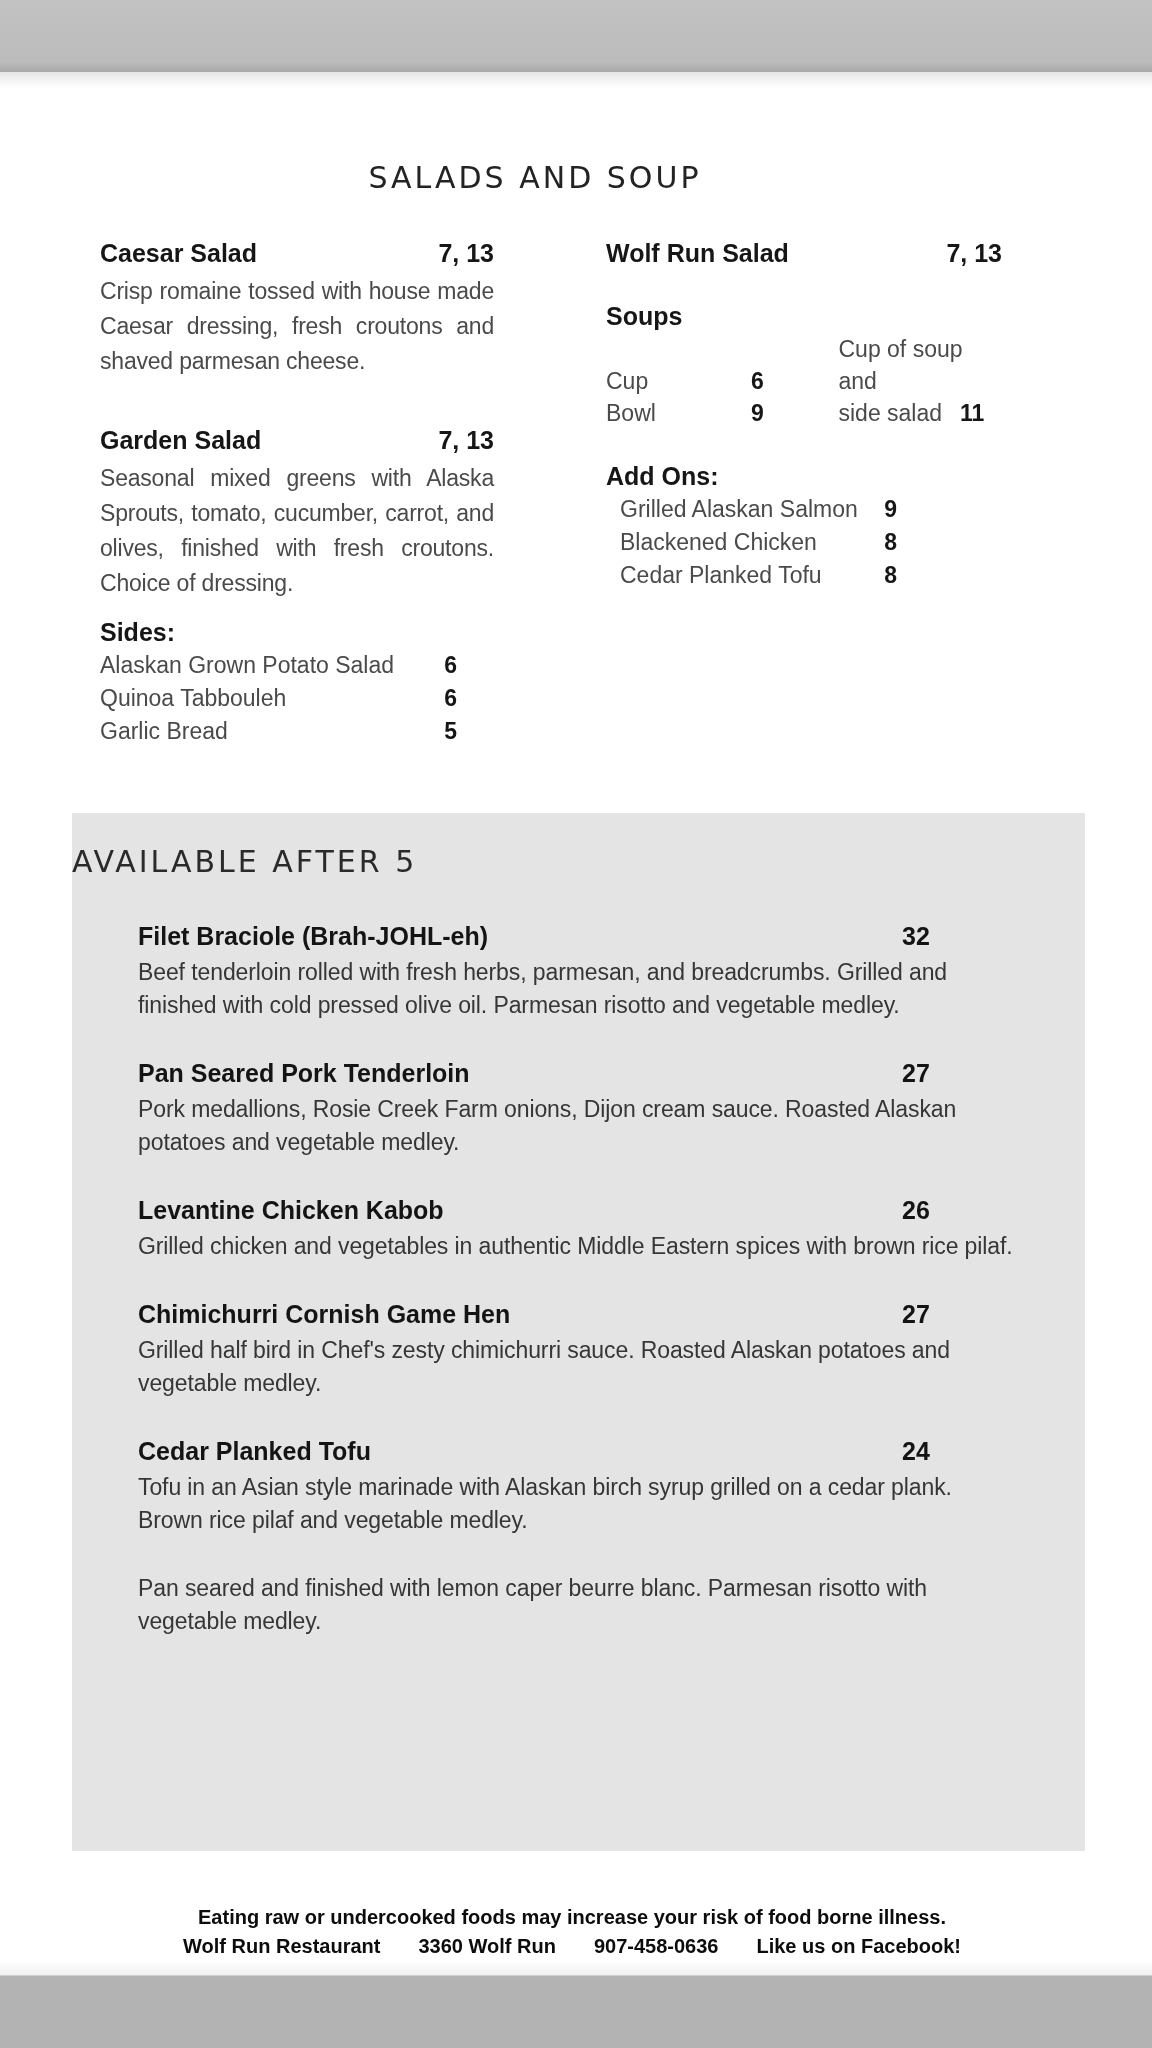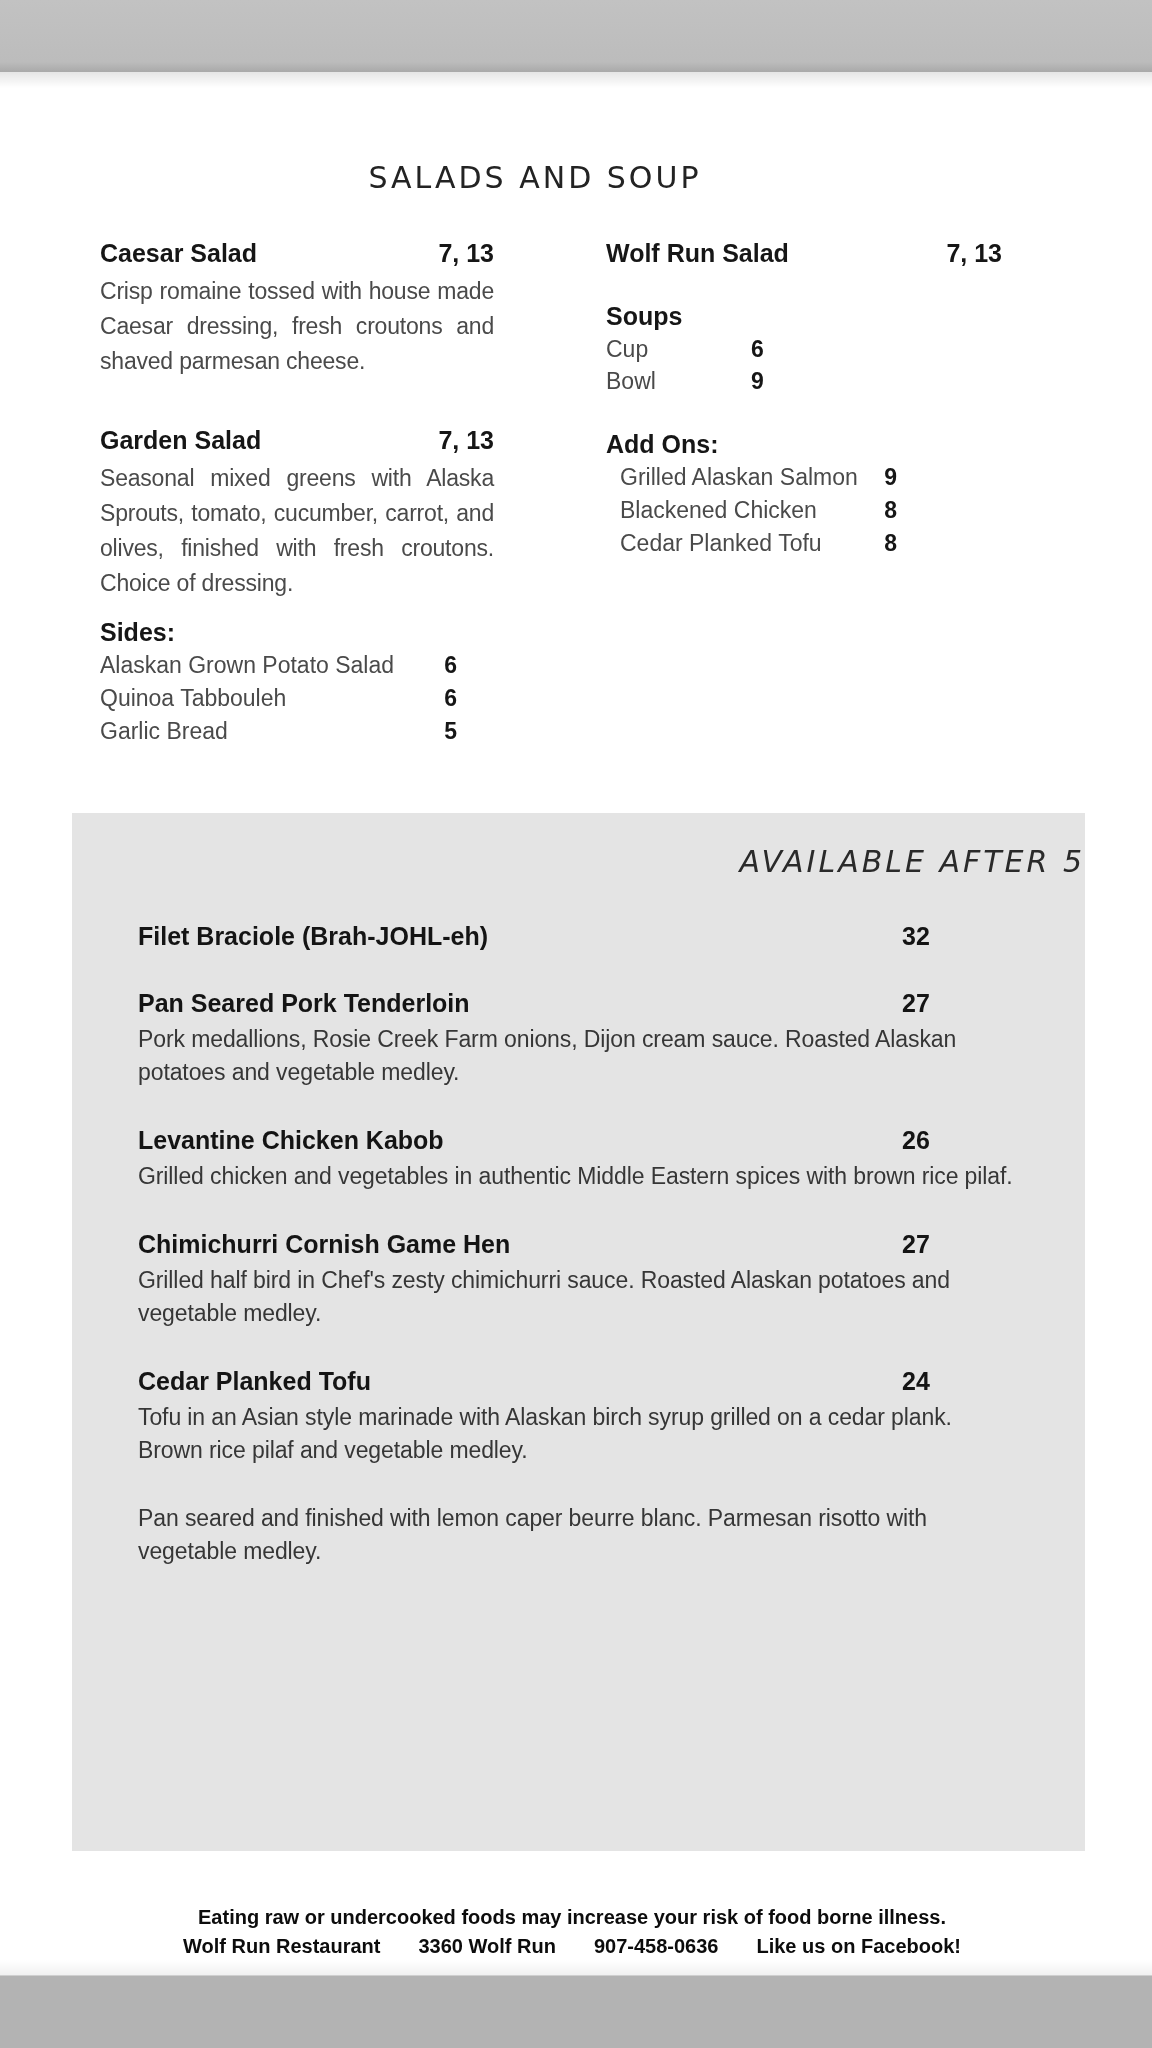--- a/index.html
+++ b/index.html
@@ -54,25 +54,24 @@
   .addons{margin-top:30px;}
   .addon-row{display:flex;font-size:23px;line-height:33px;
     color:var(--body_text,#4a4a4a);padding-left:14px;padding-right:105px;}
   .addon-row .row-price{margin-left:auto;font-weight:bold;color:#161616;}
 
   .after5{
     position:absolute;left:72px;top:813px;width:1013px;height:1038px;
     background:var(--panel,#e4e4e4);
   }
   .after5-title{
-    margin:30px 0 0 0;text-align:right;
+    margin:30px 0 0 0;text-align:left;
     font-family:"DejaVu Sans", sans-serif;
     font-size:30px;font-weight:500;letter-spacing:3px;line-height:38px;
     color:#2a2a2a;
-    font-style:italic;
   }
   .a5-items{margin:39px 65px 0 66px;}
   .a5-item{margin-bottom:35px;}
   .a5-head{display:flex;font-weight:bold;font-size:25px;line-height:32px;color:#141414;}
   .a5-name{flex:1;}
   .a5-price{width:118px;text-align:left;}
   .a5-desc{margin:4px 0 0 0;font-size:23px;line-height:33px;
     letter-spacing:-0.1px;color:#363636;}
 
   .footer{
@@ -150,20 +149,26 @@
       <div class="soup-sizes">
         <div class="soup-row">
           <span class="soup-name">Cup</span>
           <span class="row-price">6</span>
         </div>
         <div class="soup-row">
           <span class="soup-name">Bowl</span>
           <span class="row-price">9</span>
         </div>
       </div>
+      <div class="soup-combo">
+        <div>Cup of soup and</div>
+        <div>
+          <span>side salad</span><span class="combo-price">11</span>
+        </div>
+      </div>
     </div>
   </div>
 
   <div class="addons">
     <div class="group-title">Add Ons:</div>
     <div class="addon-row">
       <span>Grilled Alaskan Salmon</span>
       <span class="row-price">9</span>
     </div>
     <div class="addon-row">
@@ -180,20 +185,21 @@
 
 <div class="after5">
   <h2 class="after5-title">AVAILABLE AFTER 5</h2>
   <div class="a5-items">
 
     <div class="a5-item">
       <div class="a5-head">
         <span class="a5-name">Filet Braciole (Brah-JOHL-eh)</span>
         <span class="a5-price">32</span>
       </div>
+      <p class="a5-desc">Beef tenderloin rolled with fresh herbs, parmesan, and breadcrumbs. Grilled and finished with cold pressed olive oil. Parmesan risotto and vegetable medley.</p>
     </div>
 
     <div class="a5-item">
       <div class="a5-head">
         <span class="a5-name">Pan Seared Pork Tenderloin</span>
         <span class="a5-price">27</span>
       </div>
       <p class="a5-desc">Pork medallions, Rosie Creek Farm onions, Dijon cream sauce. Roasted Alaskan potatoes and vegetable medley.</p>
     </div>
 

